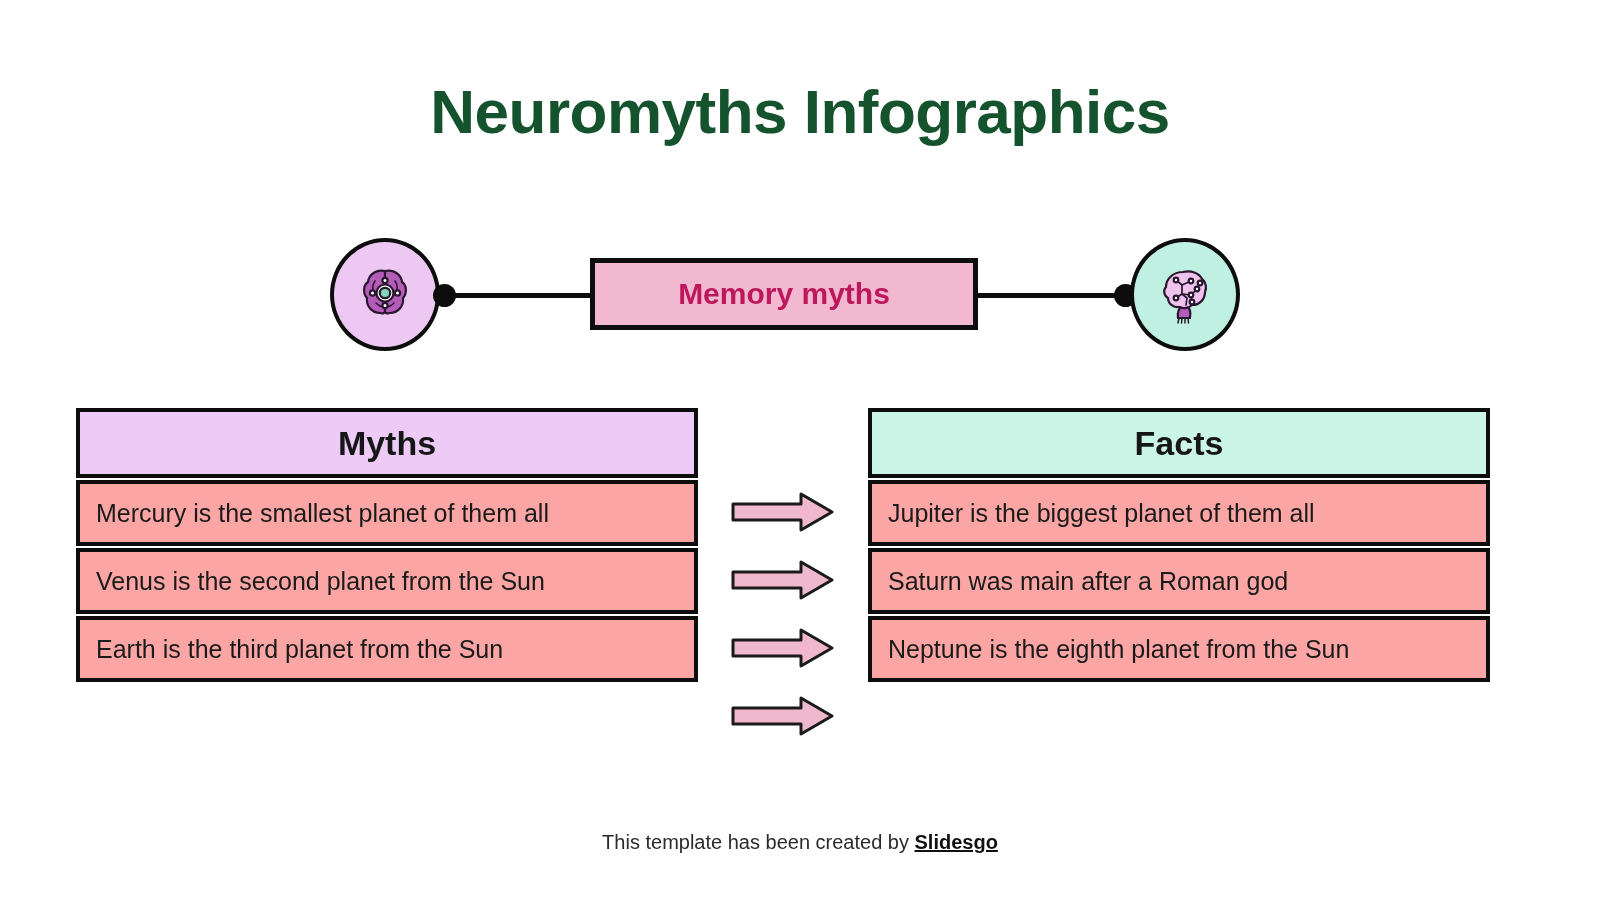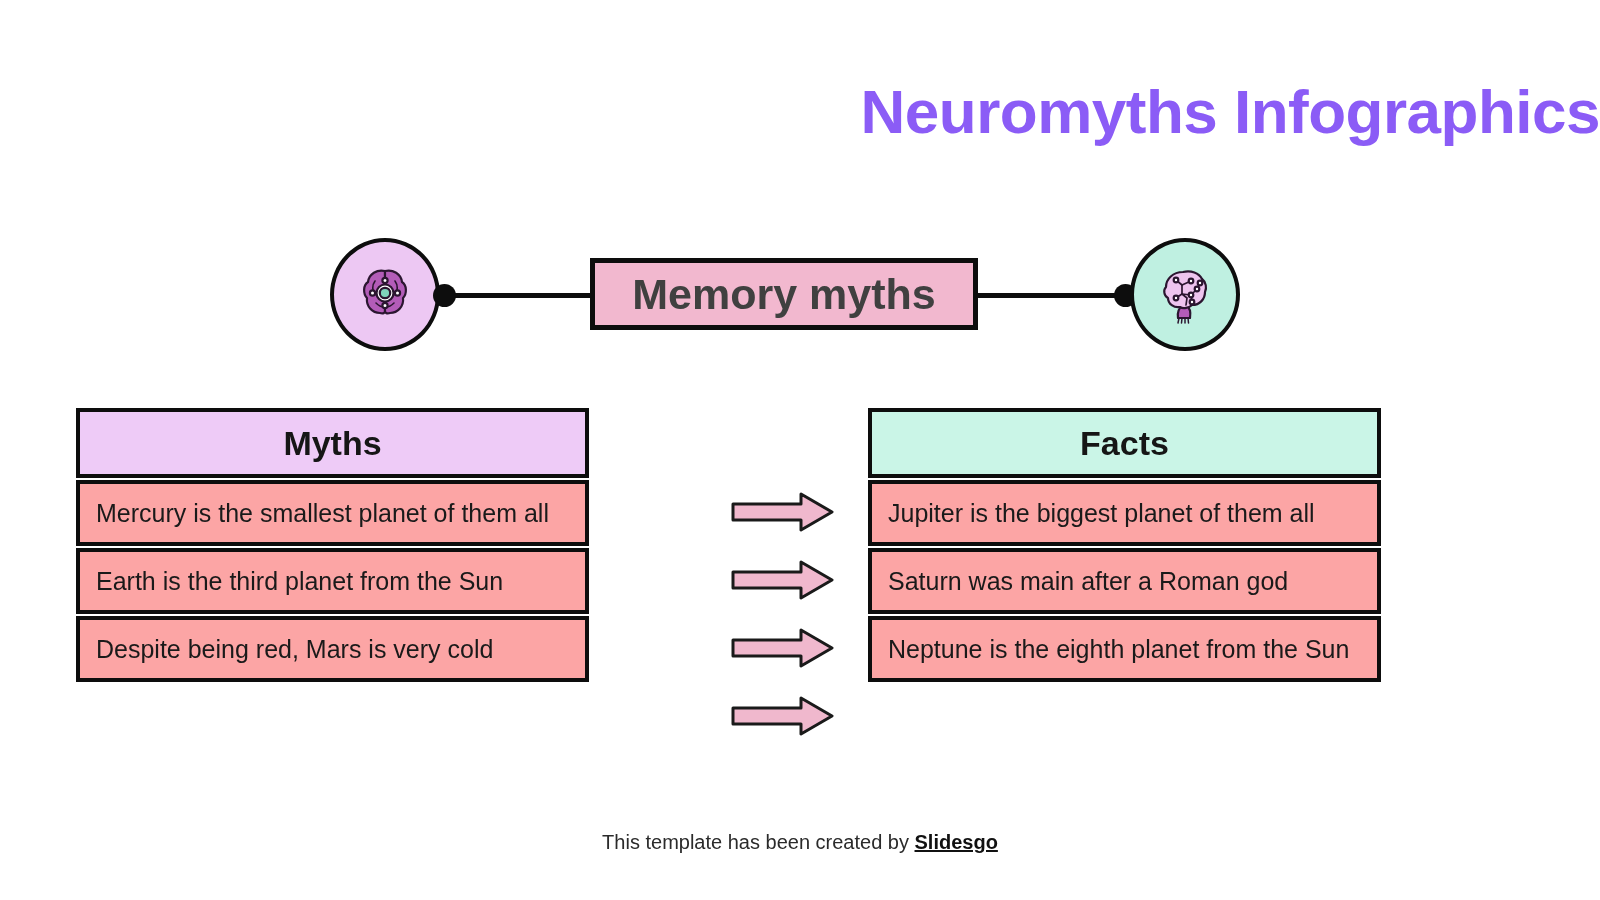--- a/index.html
+++ b/index.html
@@ -15,25 +15,25 @@
     overflow: hidden;
     position: relative;
   }
 
   
   .slide-title {
     position: absolute;
     top: 78px;
     left: 0;
     width: 1600px;
-    text-align: right;
+    text-align: center;
     font-size: 62px;
     font-weight: bold;
     letter-spacing: -0.5px;
-    color: #8b5cf6;
+    color: #14532d;
     line-height: 1.1;
     font-stretch: condensed;
   }
 
   
   .banner-group {
     position: absolute;
     top: 238px;
     left: 330px;
     width: 910px;
@@ -82,31 +82,31 @@
     width: 388px;
     height: 72px;
     background: #f2b8cf;
     border: 5px solid #0d0d0d;
     box-sizing: border-box;
     display: flex;
     align-items: center;
     justify-content: center;
   }
   .banner-label {
-    font-size: 43px;
-    font-weight: bold;
-    color: #404040;
+    font-size: 30px;
+    font-weight: bold;
+    color: #be185d;
     letter-spacing: 0px;
   }
 
   
   .table-col {
     position: absolute;
     top: 408px;
-    width: 513px;
+    width: 622px;
   }
   .table-col.myths { left: 76px; }
   .table-col.facts { left: 868px; }
 
   .tbl-header {
     height: 70px;
     border: 4px solid #0d0d0d;
     box-sizing: border-box;
     display: flex;
     align-items: center;
@@ -229,22 +229,22 @@
           </g>
         </g>
       </svg>
     </span>
   </div>
 </div>
 
 <div class="table-col myths">
   <div class="tbl-header myths">Myths</div>
   <div class="tbl-row">Mercury is the smallest planet of them all</div>
+  <div class="tbl-row">Venus is the second planet from the Sun</div>
   <div class="tbl-row">Earth is the third planet from the Sun</div>
-  <div class="tbl-row">Despite being red, Mars is very cold</div>
 </div>
 
 <div class="arrow-stack">
   <div class="arrow-slot spacer-head"></div>
   <div class="arrow-slot">
     <span>
       <svg width="104" height="42" viewBox="0 0 104 42">
         <path d="M2 13 L70 13 L70 3 L101 21 L70 39 L70 29 L2 29 Z" fill="#f0b8cd" stroke="#1a1a1a" stroke-width="3" stroke-linejoin="round"></path>
       </svg>
     </span>

